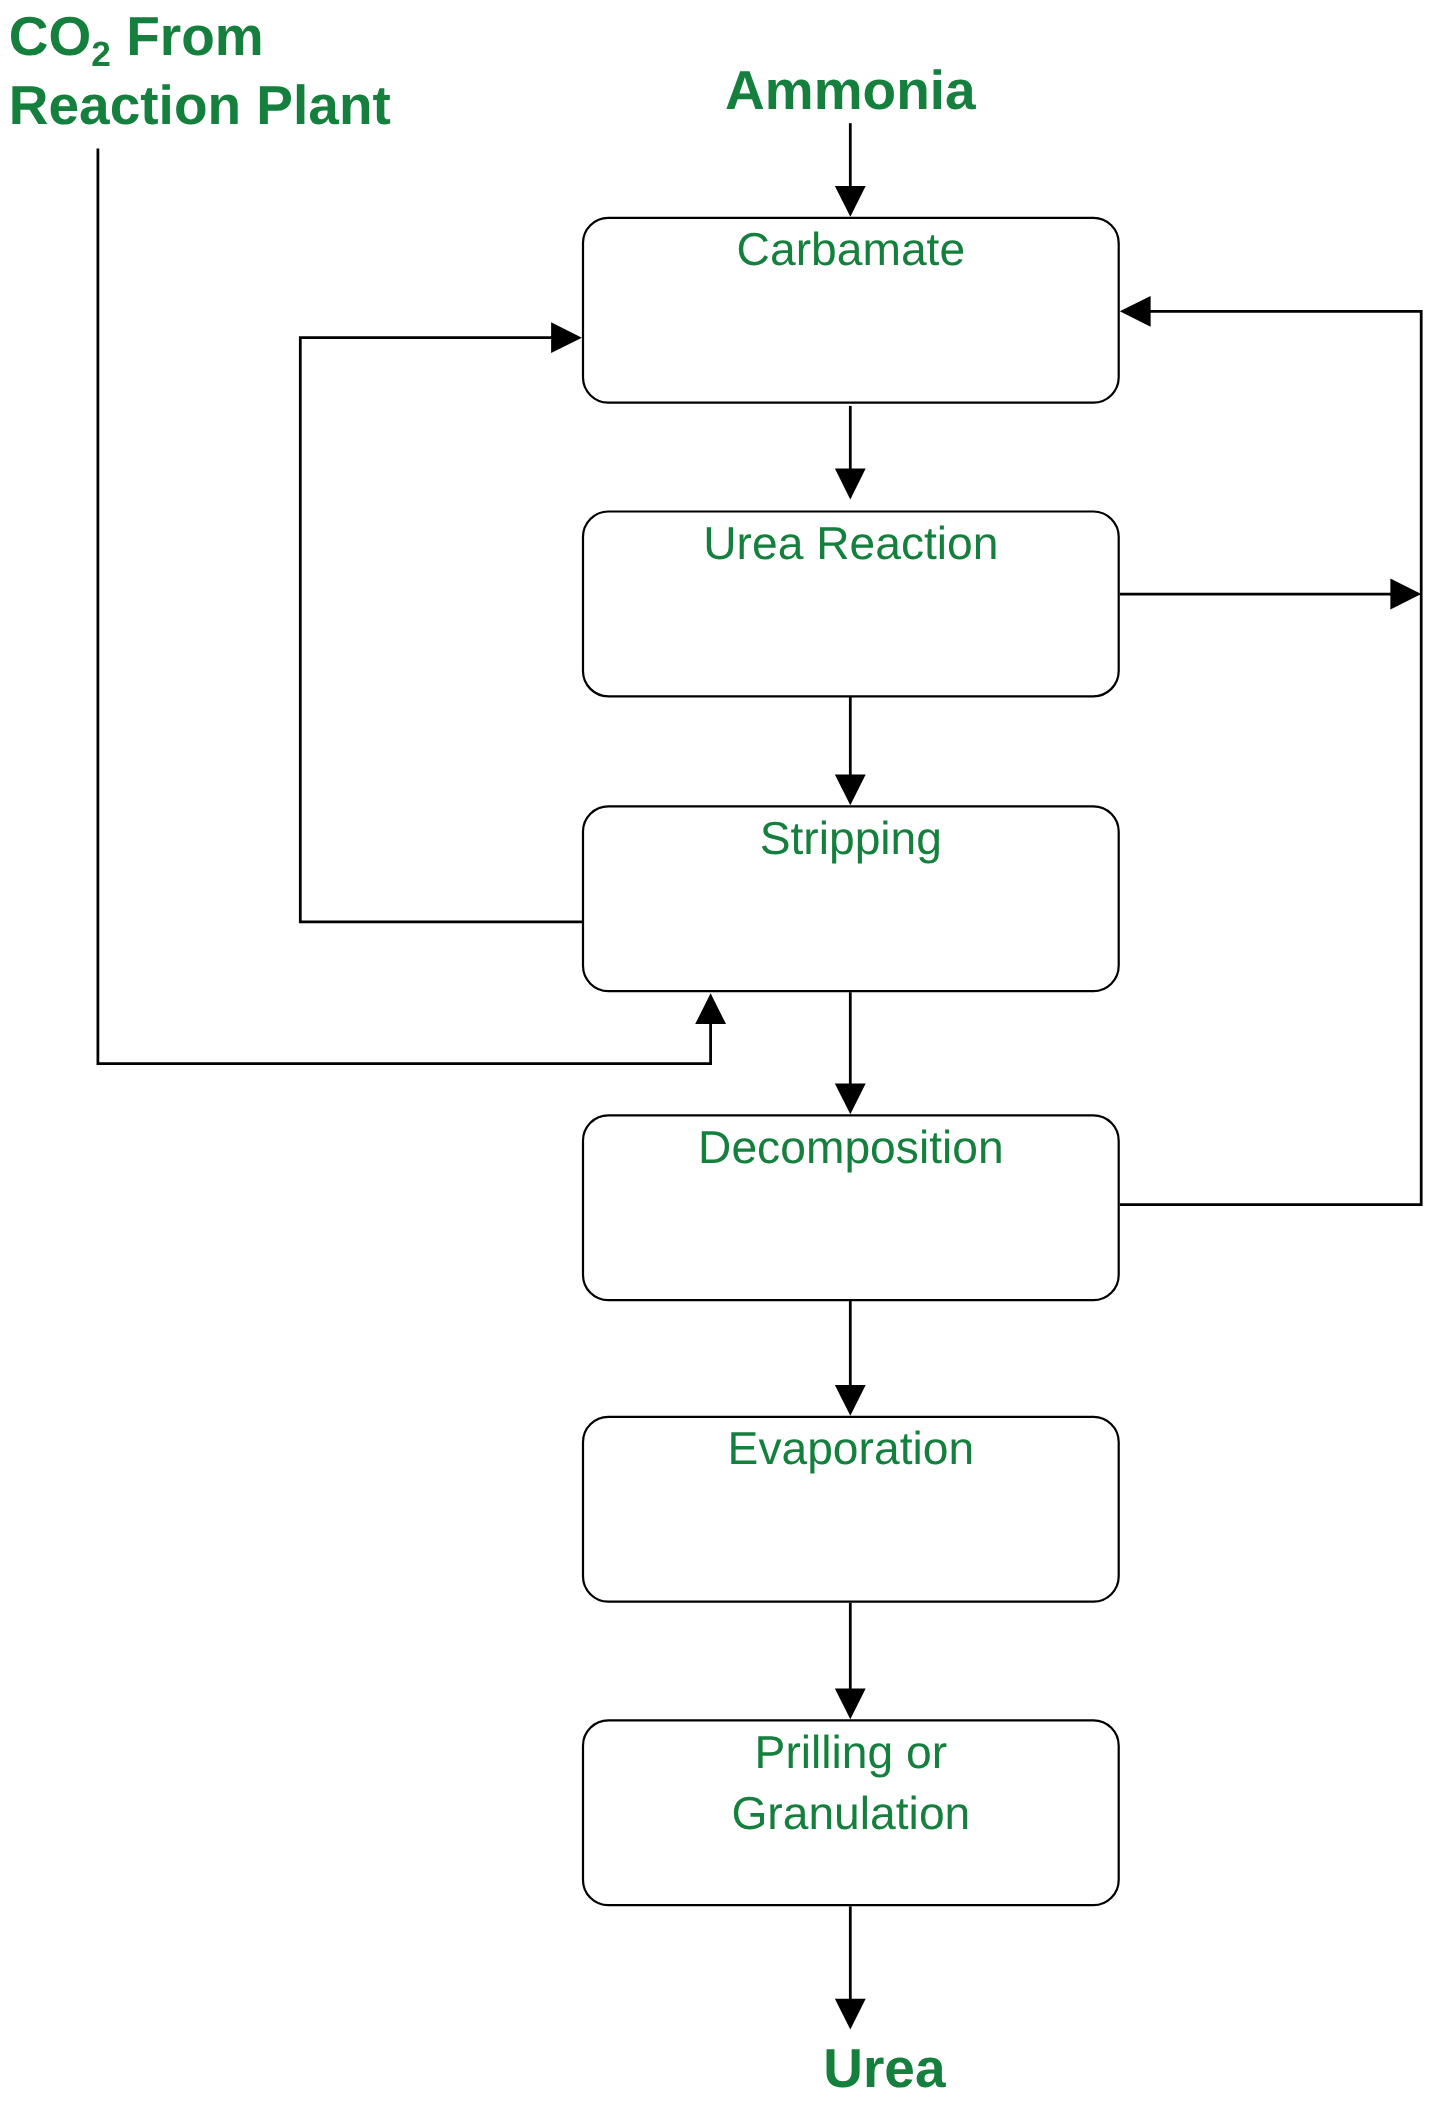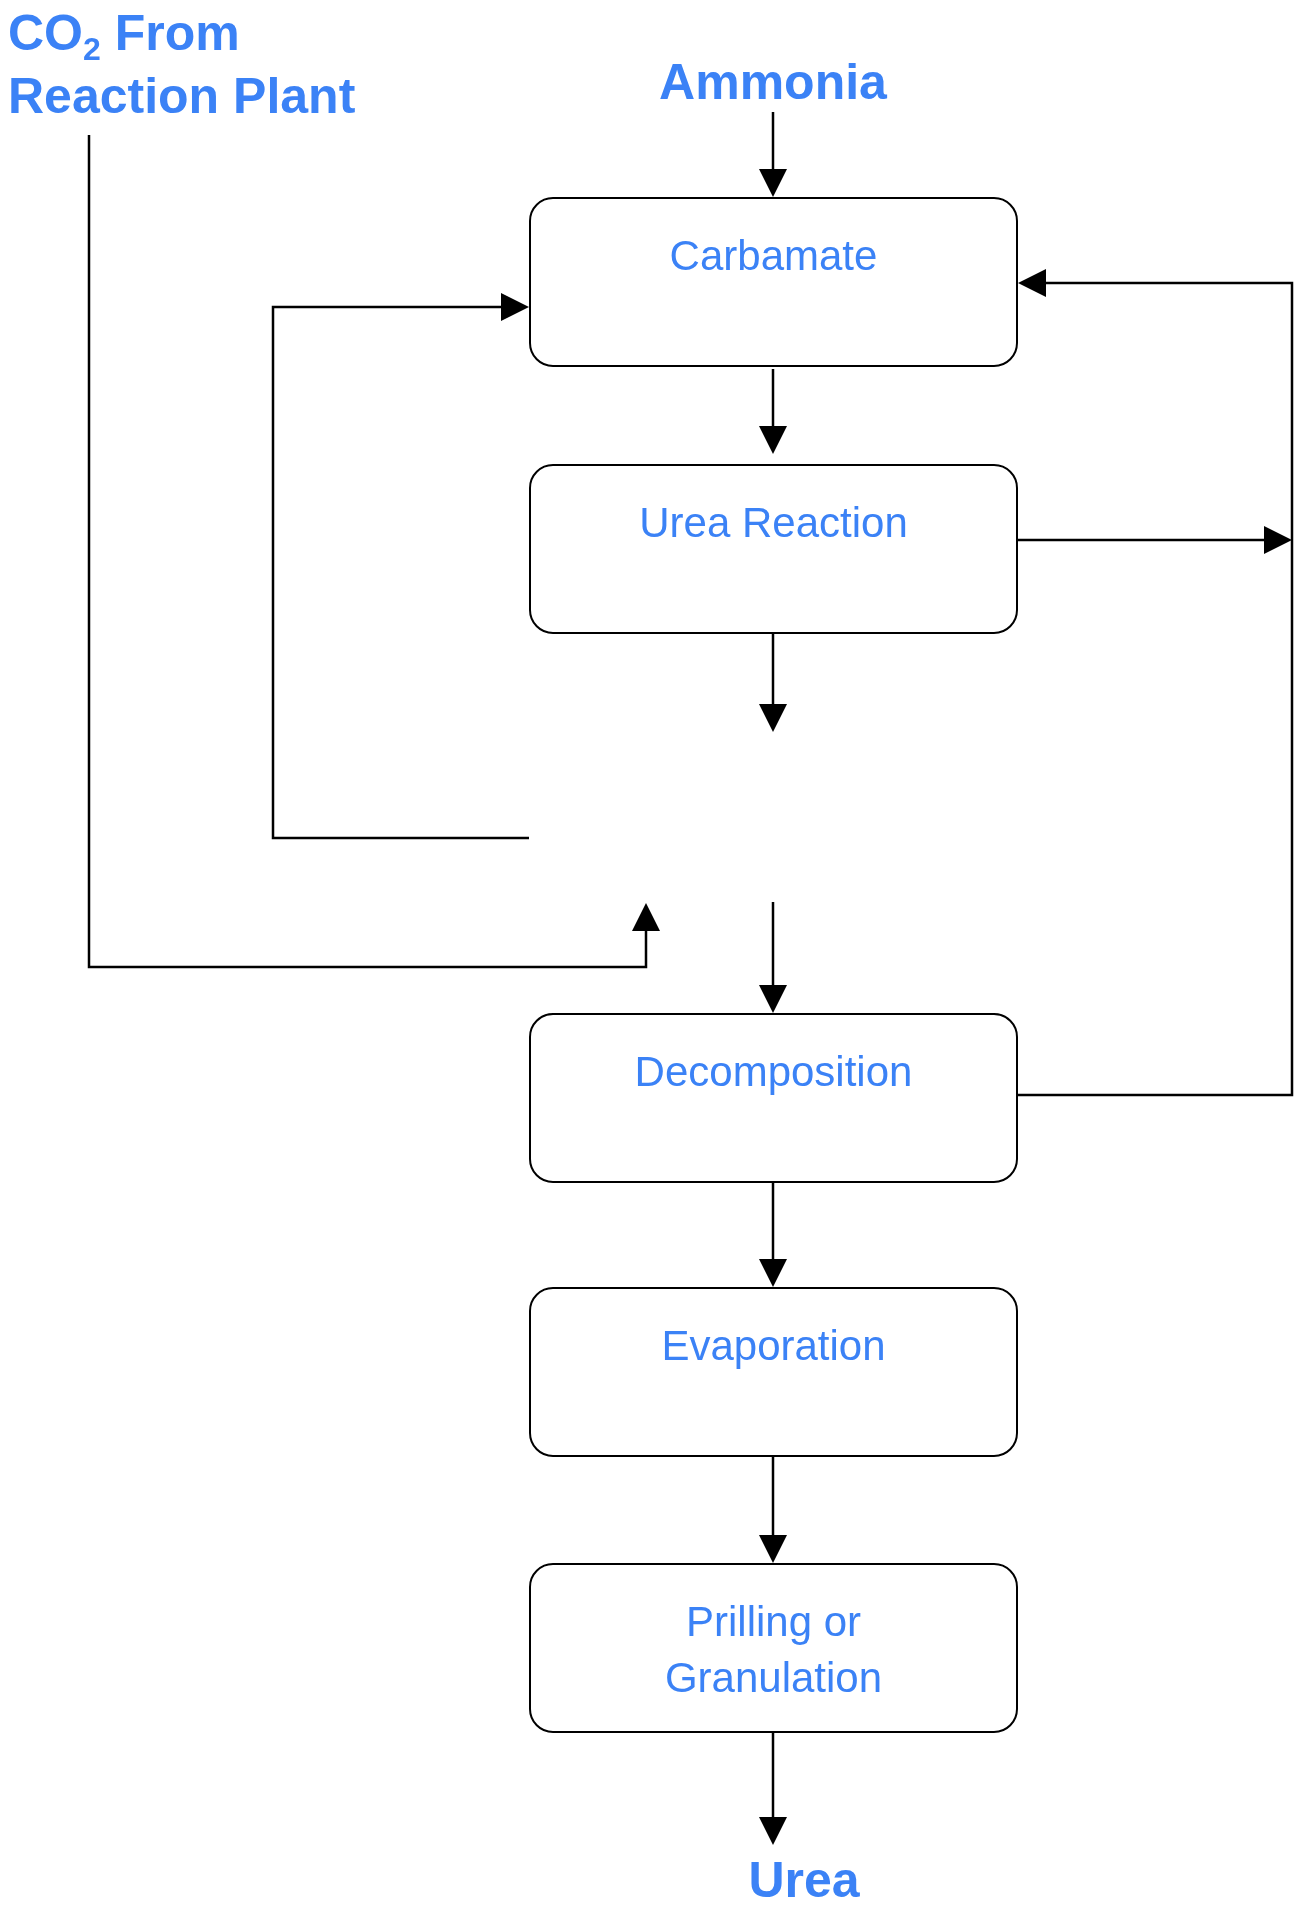--- a/index.html
+++ b/index.html
@@ -1,24 +1,24 @@
 <!DOCTYPE html>
 <html><head>
 <meta charset="utf-8">
 <style>
   html,body{margin:0;padding:0;background:#ffffff;}
   .canvas{
     position:relative;width:1300px;height:1914px;background:#ffffff;
-    font-family:"Liberation Sans",sans-serif;color:#3b82f6;overflow:hidden;
+    font-family:"Liberation Sans",sans-serif;color:#15803d;overflow:hidden;
   }
   svg.lines{position:absolute;left:0;top:0;width:1300px;height:1914px;}
   .box{
     position:absolute;left:529px;width:489px;height:170px;
     border:2.5px solid #000000;border-radius:24px;background:#ffffff;
-    box-sizing:border-box;padding-top:29px;text-align:center;
+    box-sizing:border-box;text-align:center;
   }
   .bline{font-size:42px;line-height:56px;white-space:nowrap;}
   .b1{top:197px}.b2{top:464px}.b3{top:732px}.b4{top:1013px}.b5{top:1287px}.b6{top:1563px}
   .lbl{position:absolute;font-weight:bold;font-size:50px;line-height:63px;}
   .lbl-co2{left:8px;top:2px;white-space:nowrap;}
   .lbl-co2 sub{font-size:32px;line-height:0;vertical-align:-10px;}
   .lbl-ammonia{left:573px;top:10px;width:400px;text-align:center;line-height:56px;margin-top:44px;}
   .lbl-urea{left:604px;top:1852px;width:400px;text-align:center;line-height:56px;}
 </style>
 </head>
@@ -92,20 +92,23 @@
   <div class="lbl lbl-ammonia">Ammonia</div>
 
   <div class="box b1">
     <div class="bline">Carbamate</div>
   </div>
 
   <div class="box b2">
     <div class="bline">Urea Reaction</div>
   </div>
 
+  <div class="box b3">
+    <div class="bline">Stripping</div>
+  </div>
 
   <div class="box b4">
     <div class="bline">Decomposition</div>
   </div>
 
   <div class="box b5">
     <div class="bline">Evaporation</div>
   </div>
 
   <div class="box b6">

